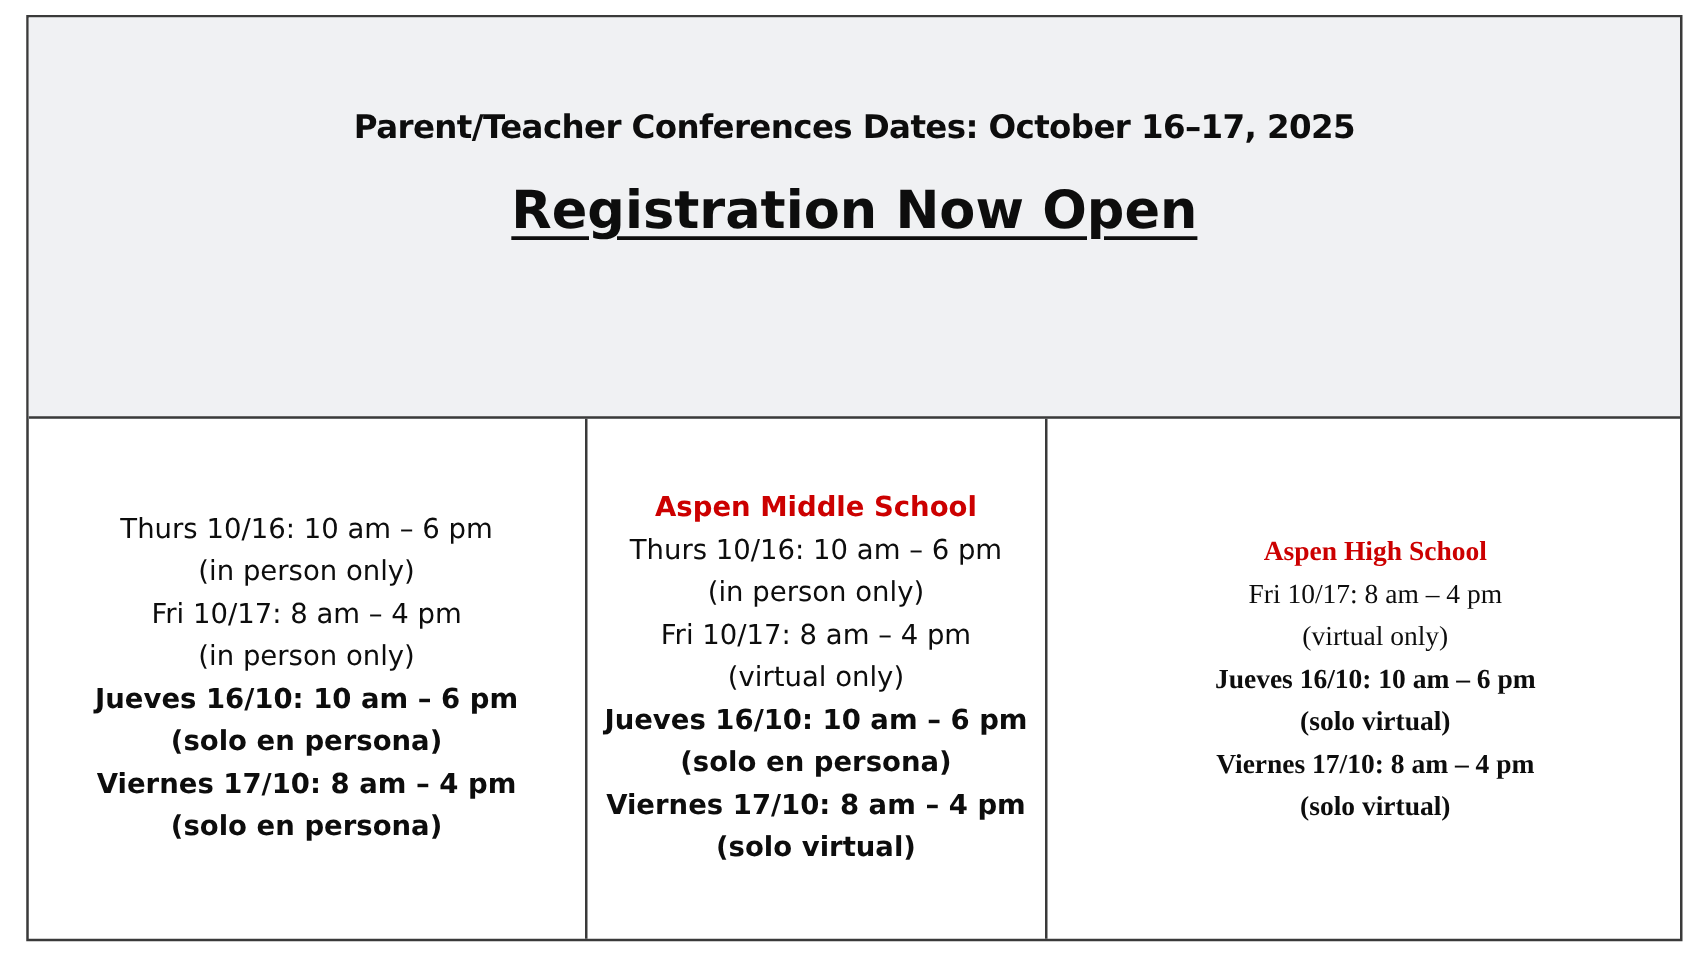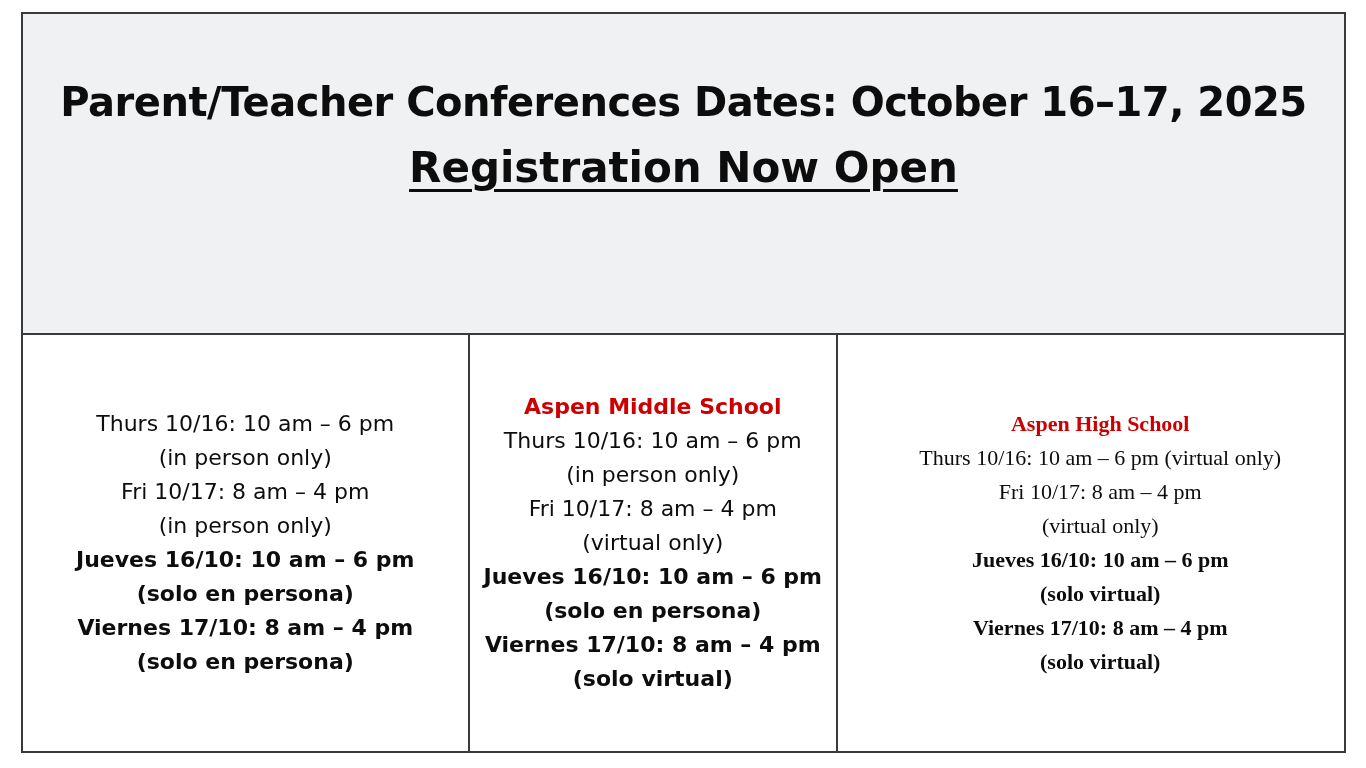--- a/index.html
+++ b/index.html
@@ -25,21 +25,21 @@
   .header {
     box-sizing: border-box;
     height: 321px;
     background: #f0f1f3;
     border-bottom: 2px solid #3a3a3a;
     text-align: center;
     padding-top: 64px;
   }
   .header h1 {
     margin: 0;
-    font-size: 40px;
+    font-size: 26px;
     line-height: 48px;
     font-weight: bold;
     letter-spacing: -0.5px;
     color: #0d0d0d;
   }
   .header h2 {
     margin: 16px 0 0 0;
     font-size: 42px;
     line-height: 52px;
     font-weight: bold;
@@ -105,21 +105,20 @@
         <div class="line line-en">(in person only)</div>
         <div class="line line-en">Fri 10/17: 8 am – 4 pm</div>
         <div class="line line-en">(virtual only)</div>
         <div class="line line-es">Jueves 16/10: 10 am – 6 pm</div>
         <div class="line line-es">(solo en persona)</div>
         <div class="line line-es">Viernes 17/10: 8 am – 4 pm</div>
         <div class="line line-es">(solo virtual)</div>
       </div>
     <div class="col col-2">
         <div class="school-name">Aspen High School</div>
-        <div class="line line-en">Thurs 10/16: 10 am – 6 pm (virtual only)</div>
         <div class="line line-en">Fri 10/17: 8 am – 4 pm</div>
         <div class="line line-en">(virtual only)</div>
         <div class="line line-es">Jueves 16/10: 10 am – 6 pm</div>
         <div class="line line-es">(solo virtual)</div>
         <div class="line line-es">Viernes 17/10: 8 am – 4 pm</div>
         <div class="line line-es">(solo virtual)</div>
       </div>
   </div>
 </div>
 

